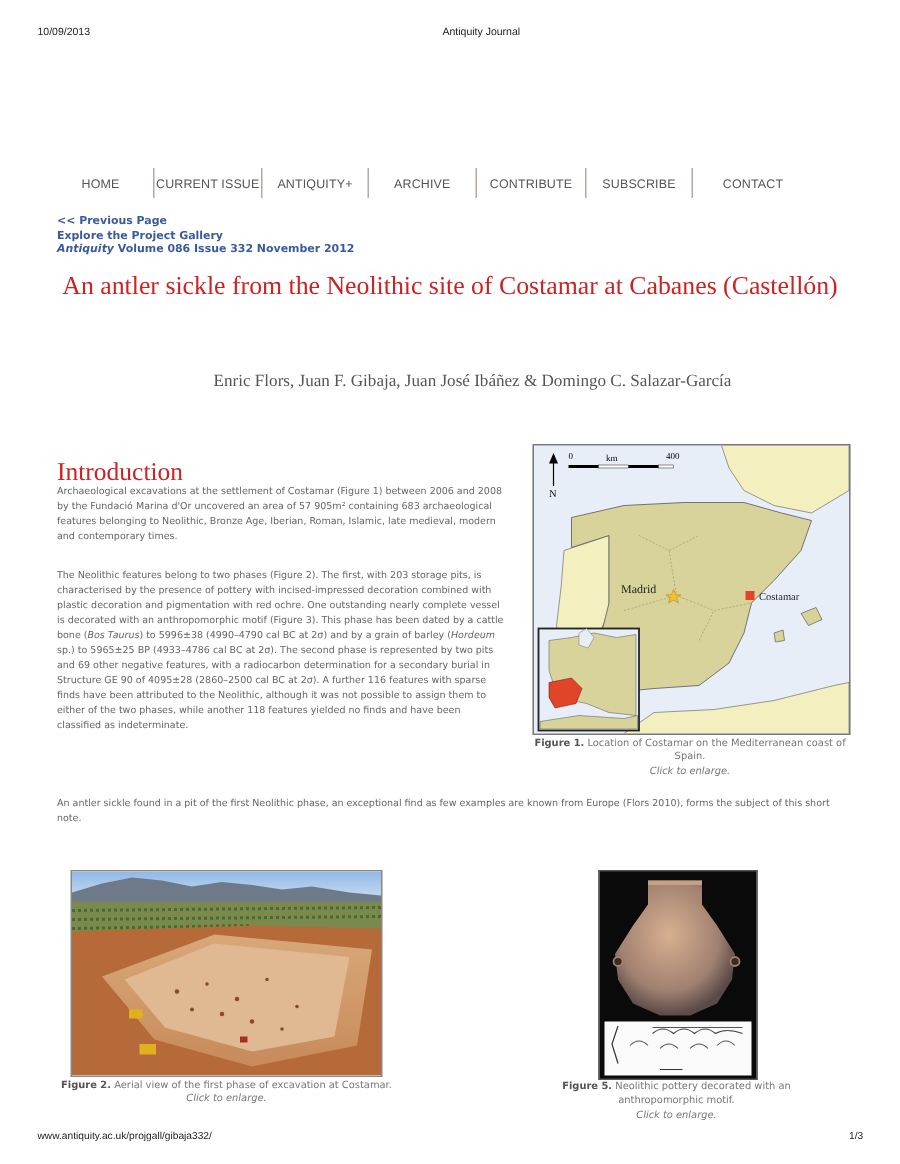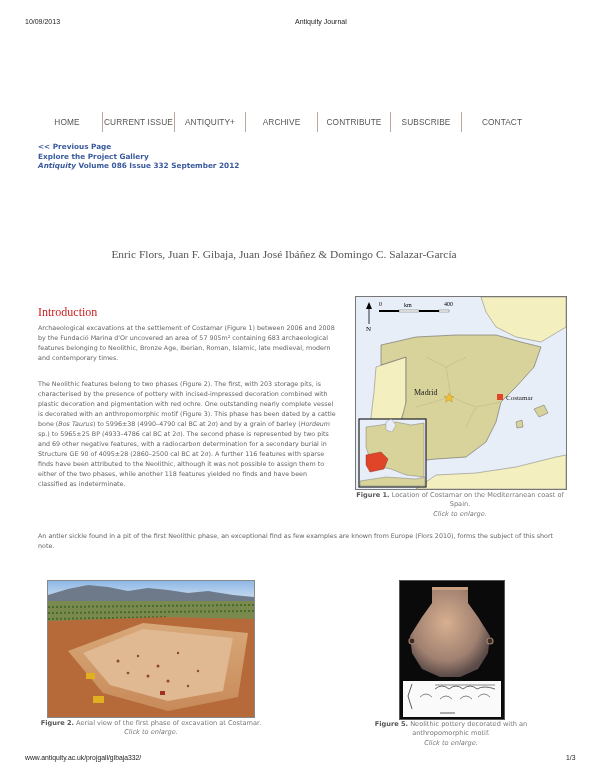--- a/index.html
+++ b/index.html
@@ -5,22 +5,22 @@
   html, body { margin: 0; padding: 0; background: #ffffff; }
   body { width: 600px; height: 776px; position: relative; overflow: hidden; font-family: "Liberation Sans", sans-serif; color: #333; }
   .abs { position: absolute; }
   .print-hdr { font-size: 7px; color: #222; }
   .nav { position: absolute; top: 111px; left: 32px; width: 568px; height: 22px; display: flex; align-items: center; }
   .nav-item { font-size: 8.3px; color: #555; text-align: center; letter-spacing: 0.1px; height: 22px; line-height: 22px; cursor: pointer; }
   .nav-sep { width: 1px; height: 20px; background: #b8a89d; }
   .sublinks { position: absolute; top: 142px; left: 38px; font-family: "DejaVu Sans", sans-serif; font-size: 7.3px; font-weight: bold; color: #3a5a9e; line-height: 9.6px; }
   .sublinks a { color: #3a5a9e; text-decoration: none; display: block; }
   .title { position: absolute; top: 180px; left: 20px; width: 560px; text-align: center; font-family: "Liberation Serif", serif; font-size: 17.2px; line-height: 22px; color: #cc2222; }
-  .authors { position: absolute; top: 248px; left: 4px; width: 560px; text-align: center; font-family: "Liberation Serif", serif; font-size: 11.4px; color: #555; }
-  .h-intro { position: absolute; top: 305px; left: 38px; font-family: "Liberation Serif", serif; font-size: 12px; color: #cc2222; }
+  .authors { position: absolute; top: 248px; left: 35px; width: 560px; text-align: center; font-family: "Liberation Serif", serif; font-size: 11.4px; color: #555; }
+  .h-intro { position: absolute; top: 305px; left: 38px; font-family: "Liberation Serif", serif; font-size: 17px; color: #cc2222; }
   .para { position: absolute; left: 38px; width: 300px; font-family: "DejaVu Sans", sans-serif; font-size: 6.35px; line-height: 10.05px; color: #666; }
   .para-wide { width: 530px; }
   em { }
   .caption { font-family: "DejaVu Sans", sans-serif; font-size: 6.6px; color: #777; text-align: center; line-height: 9.3px; }
   .caption b { color: #555; }
   .caption .enlarge { font-style: italic; color: #777; }
   .fig1 { position: absolute; left: 355px; top: 296px; width: 210px; height: 192px; border: 1px solid #777; overflow: hidden; background: #e8eef8; }
   .fig2 { position: absolute; left: 47px; top: 580px; width: 206px; height: 136px; border: 1px solid #888; overflow: hidden; }
   .fig3 { position: absolute; left: 399px; top: 580px; width: 104px; height: 138px; background: #111; overflow: hidden; border: 1px solid #555; }
   .footer { position: absolute; top: 754px; font-size: 6.8px; color: #222; }
@@ -43,24 +43,25 @@
   <div class="nav-item" style="width:72px;">CONTRIBUTE</div>
   <div class="nav-sep"></div>
   <div class="nav-item" style="width:70px;">SUBSCRIBE</div>
   <div class="nav-sep"></div>
   <div class="nav-item" style="width:80px;">CONTACT</div>
 </div>
 
 <div class="sublinks">
   <a href="#">&lt;&lt; Previous Page</a>
   <a href="#">Explore the Project Gallery</a>
-  <div><em>Antiquity</em><span> Volume 086 Issue 332 September 2012</span></div>
+  <div><em>Antiquity</em><span> Volume 086 Issue 332 November 2012</span></div>
 </div>
 
 <div class="title">
+  <div>An antler sickle from the Neolithic site of Costamar at Cabanes (Castellón)</div>
 </div>
 <div class="authors">Enric Flors, Juan F. Gibaja, Juan José Ibáñez &amp; Domingo C. Salazar-García</div>
 
 <div class="h-intro">Introduction</div>
 <div class="para" style="top:323px;">Archaeological excavations at the settlement of Costamar (Figure 1) between 2006 and 2008 by the Fundació Marina d'Or uncovered an area of 57 905m² containing 683 archaeological features belonging to Neolithic, Bronze Age, Iberian, Roman, Islamic, late medieval, modern and contemporary times.</div>
 <div class="para" style="top:379px;"><span>The Neolithic features belong to two phases (Figure 2). The first, with 203 storage pits, is characterised by the presence of pottery with incised-impressed decoration combined with plastic decoration and pigmentation with red ochre. One outstanding nearly complete vessel is decorated with an anthropomorphic motif (Figure 3). This phase has been dated by a cattle bone (</span><em>Bos Taurus</em><span>) to 5996±38 (4990–4790 cal BC at 2σ) and by a grain of barley (</span><em>Hordeum</em><span> sp.) to 5965±25 BP (4933–4786 cal BC at 2σ). The second phase is represented by two pits and 69 other negative features, with a radiocarbon determination for a secondary burial in Structure GE 90 of 4095±28 (2860–2500 cal BC at 2σ). A further 116 features with sparse finds have been attributed to the Neolithic, although it was not possible to assign them to either of the two phases, while another 118 features yielded no finds and have been classified as indeterminate.</span></div>
 <div class="para para-wide" style="top:531px;">An antler sickle found in a pit of the first Neolithic phase, an exceptional find as few examples are known from Europe (Flors 2010), forms the subject of this short note.</div>
 
 <div class="fig1">
   <svg width="210" height="192" viewBox="0 0 210 192">

